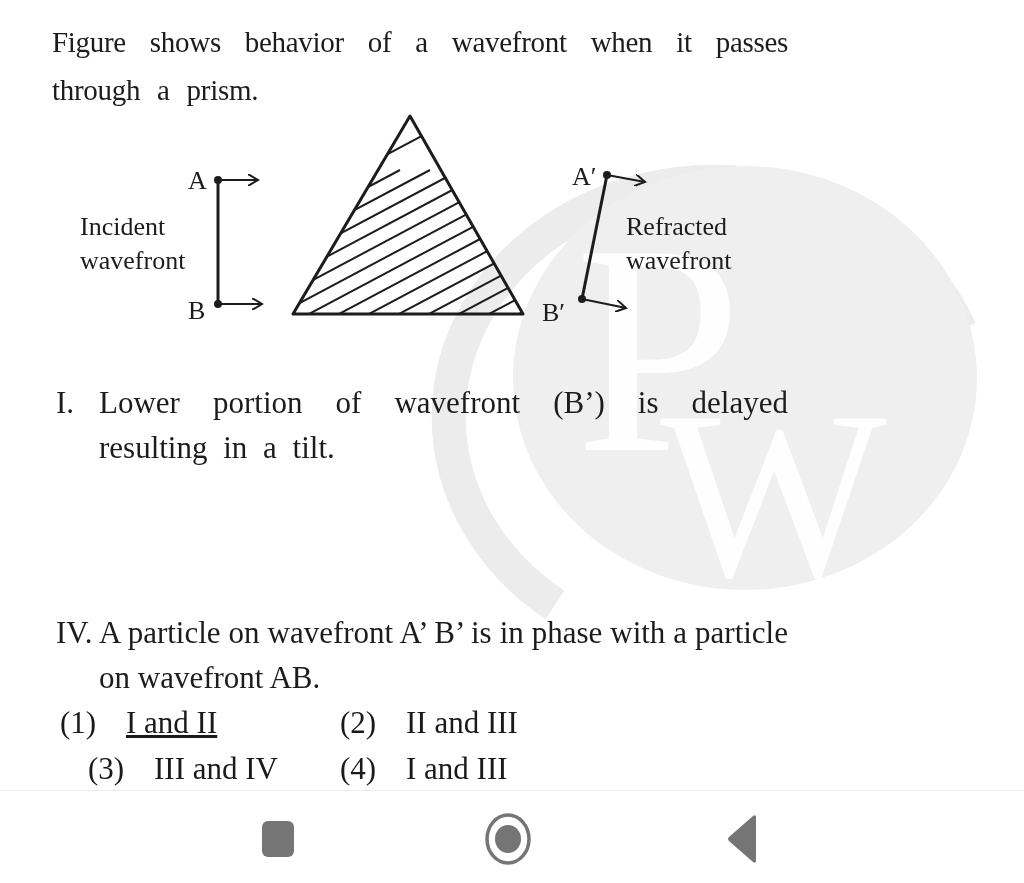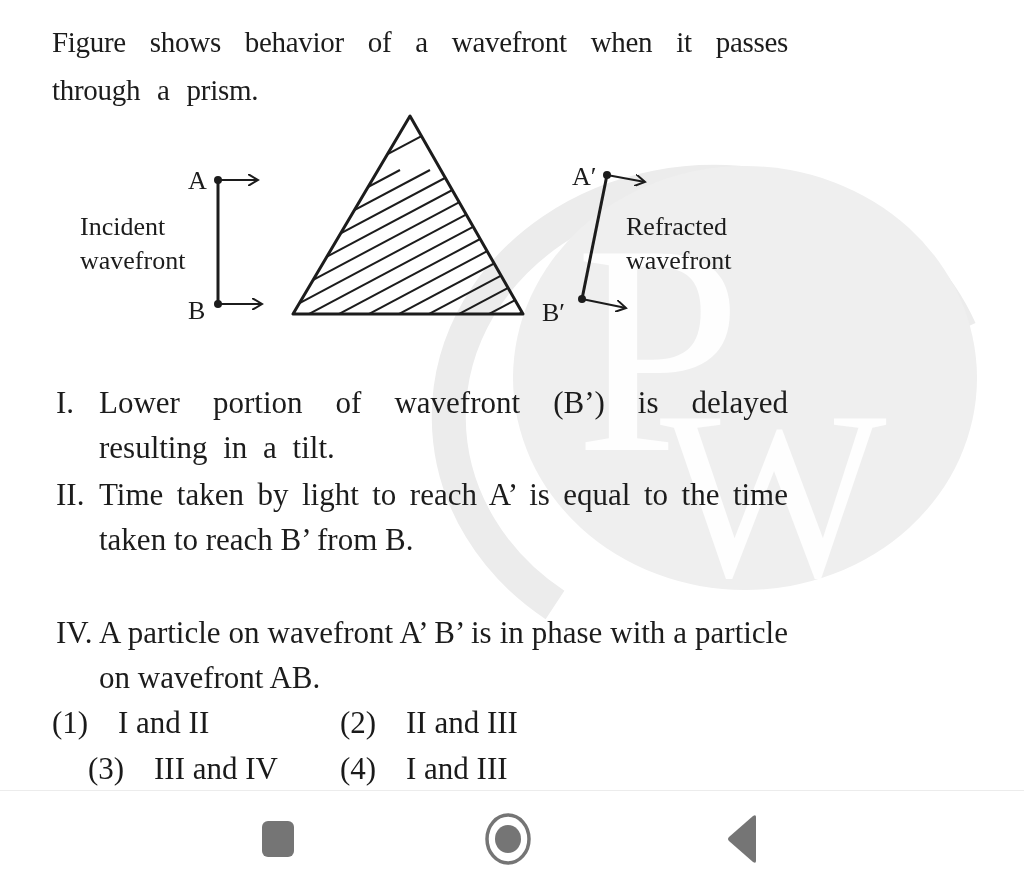--- a/index.html
+++ b/index.html
@@ -198,31 +198,27 @@
     <div class="diagram-label" style="left:482px;top:186px;">B′</div>
     <div class="diagram-label" style="left:566px;top:100px;text-align:center;">Refracted</div>
     <div class="diagram-label" style="left:566px;top:134px;">wavefront</div>
   </div>
 
 
   <div class="stmt" style="top:380px;">
     <span class="num">I.</span>
     <span class="body justify" style="word-spacing:8px;">Lower portion of wavefront (B’) is delayed resulting in a tilt.</span>
   </div>
-  <div class="stmt" style="top:472px;">
-    <span class="num">II.</span>
-    <span class="body justify">Time taken by light to reach A’ is equal to the time taken to reach B’ from B.</span>
-  </div>
   <div class="stmt" style="top:610px;">
     <span class="num">IV.</span>
     <span class="body justify">A particle on wavefront A’ B’ is in phase with a particle on wavefront AB.</span>
   </div>
 
   <div class="options">
-    <div class="opt" style="left:0;top:0;">
+    <div class="opt" style="left:8px;top:0;text-decoration:underline;">
       <span class="onum">(1)</span><span>I and II</span>
     </div>
     <div class="opt" style="left:288px;top:0;">
       <span class="onum">(2)</span><span>II and III</span>
     </div>
     <div class="opt" style="left:0;top:46px;margin-left:36px;">
       <span class="onum">(3)</span><span>III and IV</span>
     </div>
     <div class="opt" style="left:288px;top:46px;">
       <span class="onum">(4)</span><span>I and III</span>

